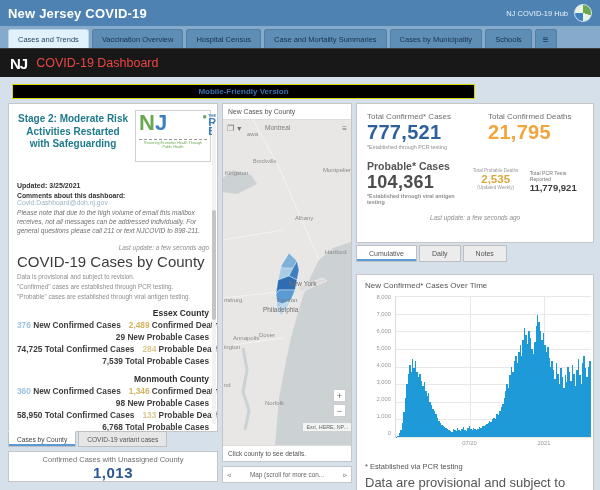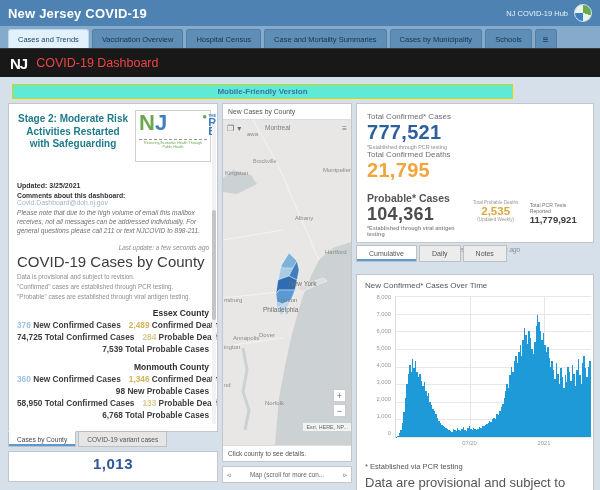--- a/index.html
+++ b/index.html
@@ -17,21 +17,21 @@
   .ntab { height:19px; background:#5e8db5; color:#17344f; font-size:7.5px; display:flex; align-items:center; padding:0 9px; border-radius:3px 3px 0 0; border:1px solid #517fa6; border-bottom:none; white-space:nowrap; }
   .ntab.active { background:#e2f2fc; color:#1c3e5e; border-color:#b9d6ea; }
   .ntab.icontab { font-size:10px; padding:0 7px; color:#17344f; }
 
   
   .blackbar { position:absolute; left:0; top:48px; width:600px; height:29px; background:#181818; display:flex; align-items:center; padding:0 10px; gap:9px; border-top:1px solid #3a3a3a; }
   .nj-logo { color:#fff; font-size:15px; font-weight:800; letter-spacing:-1px; }
   .blackbar-title { color:#ef4444; font-size:12.5px; }
 
   
-  .banner { position:absolute; left:12px; top:84px; width:501px; height:15px; background:#5eead4; border:1px solid #d6d600; display:flex; align-items:center; justify-content:center; }
+  .banner { position:absolute; left:12px; top:84px; width:463px; height:15px; background:#000000; border:1px solid #d6d600; display:flex; align-items:center; justify-content:center; }
   .banner a { color:#3b70ad; font-size:8px; font-weight:bold; text-decoration:none; }
 
   .card { position:absolute; background:#fff; border:1px solid #c6c6c6; }
 
   
   .left-card { left:8px; top:103px; width:210px; height:329px; overflow:hidden; }
   .stage-row { display:flex; padding:6px 6px 4px 6px; gap:4px; }
   .stage-heading { width:118px; color:#1e7b8c; font-weight:bold; font-size:10px; line-height:1.25; text-align:center; padding-top:3px; }
   .rb-logo { width:76px; height:52px; border:1px solid #d0d0d0; padding:2px 3px; position:relative; }
   .rb-top { display:flex; align-items:flex-start; }
@@ -79,21 +79,21 @@
   .zoom-btns { position:absolute; right:5px; bottom:28px; z-index:5; }
   .zbtn { width:13px; height:13px; background:#fff; border:1px solid #ccc; color:#666; font-size:9px; display:flex; align-items:center; justify-content:center; margin-top:2px; }
   .attribution { position:absolute; right:0; bottom:14px; z-index:5; background:rgba(255,255,255,.75); font-size:5.4px; color:#666; padding:1px 3px; }
   .map-footer { height:16px; border-top:1px solid #ddd; display:flex; align-items:center; padding:0 5px; font-size:6.6px; color:#555; position:absolute; bottom:0; width:128px; background:#fff; }
   .map-pager { position:absolute; left:222px; top:466px; width:130px; height:17px; background:#fff; border:1px solid #c6c6c6; display:flex; align-items:center; justify-content:space-between; padding:0 4px; }
   .pager-text { font-size:6.4px; color:#666; }
   .pager-arrow { font-size:7px; color:#555; }
 
   
   .stats-card { left:356px; top:103px; width:238px; height:140px; padding:8px 10px 4px 10px; }
-  .stats-row1 { display:flex;flex-direction:column; }
+  .stats-row1 { display:flex; }
   .stat-big { width:56%; }
   .stat-label { font-size:8px; color:#6f6f6f; }
   .stat-value-blue { font-size:20px; font-weight:bold; color:#2d5f9a; letter-spacing:.3px; }
   .stat-value-gold { font-size:20px; font-weight:bold; color:#f1a53b; letter-spacing:.3px; }
   .stat-note { font-size:5.4px; color:#8f8f8f; }
   .stats-row2 { display:flex; margin-top:10px; align-items:flex-start; }
   .prob-label { font-size:10.5px; color:#555; }
   .prob-value { font-size:18px; color:#4d4d4d; letter-spacing:.3px; }
   .mini { text-align:center; margin-left:6px; margin-top:8px; width:58px; }
   .mini-label { font-size:4.6px; color:#999; }
@@ -178,20 +178,21 @@
     <div class="disclaimer">Please note that due to the high volume of email this mailbox receives, not all messages can be addressed individually. For general questions please call 211 or text NJCOVID to 898-211.</div>
     <div class="last-update-l">Last update: a few seconds ago</div>
     <div class="cases-heading">COVID-19 Cases by County</div>
     <div class="note-line">Data is provisional and subject to revision.</div>
     <div class="note-line">"Confirmed" cases are established through PCR testing.</div>
     <div class="note-line">"Probable" cases are established through viral antigen testing.</div>
 
     <div class="county">
       <div class="county-name">Essex County</div>
       <div class="cline"><span class="num-blue">376</span> <span>New Confirmed Cases</span><span class="gap"></span><span class="num-gold">2,489</span> <span>Confirmed Deaths</span></div>
+      <div class="cline"><span>29</span> <span>New Probable Cases</span></div>
       <div class="cline"><span>74,725</span> <span>Total Confirmed Cases</span><span class="gap"></span><span class="num-gold-light">284</span> <span>Probable Deaths</span></div>
       <div class="cline"><span>7,539</span> <span>Total Probable Cases</span></div>
     </div>
 
     <div class="county">
       <div class="county-name">Monmouth County</div>
       <div class="cline"><span class="num-blue">360</span> <span>New Confirmed Cases</span><span class="gap"></span><span class="num-gold">1,346</span> <span>Confirmed Deaths</span></div>
       <div class="cline"><span>98</span> <span>New Probable Cases</span></div>
       <div class="cline"><span>58,950</span> <span>Total Confirmed Cases</span><span class="gap"></span><span class="num-gold-light">133</span> <span>Probable Deaths</span></div>
       <div class="cline"><span>6,768</span> <span>Total Probable Cases</span></div>
@@ -202,20 +203,21 @@
       <div class="lscroll-thumb"></div>
     </div>
 </div>
 
 <div class="left-tabs">
   <div class="ltab active">Cases by County</div>
   <div class="ltab">COVID-19 variant cases</div>
 </div>
 
 <div class="card unassigned-card">
+  <div class="unassigned-label">Confirmed Cases with Unassigned County</div>
   <div class="unassigned-value">1,013</div>
 </div>
 
 <div class="card map-card">
   <div class="map-header">New Cases by County</div>
   <div class="map-area">
     <div class="map-icons-left">
       <span>❐</span>
       <span>▾</span>
     </div>

